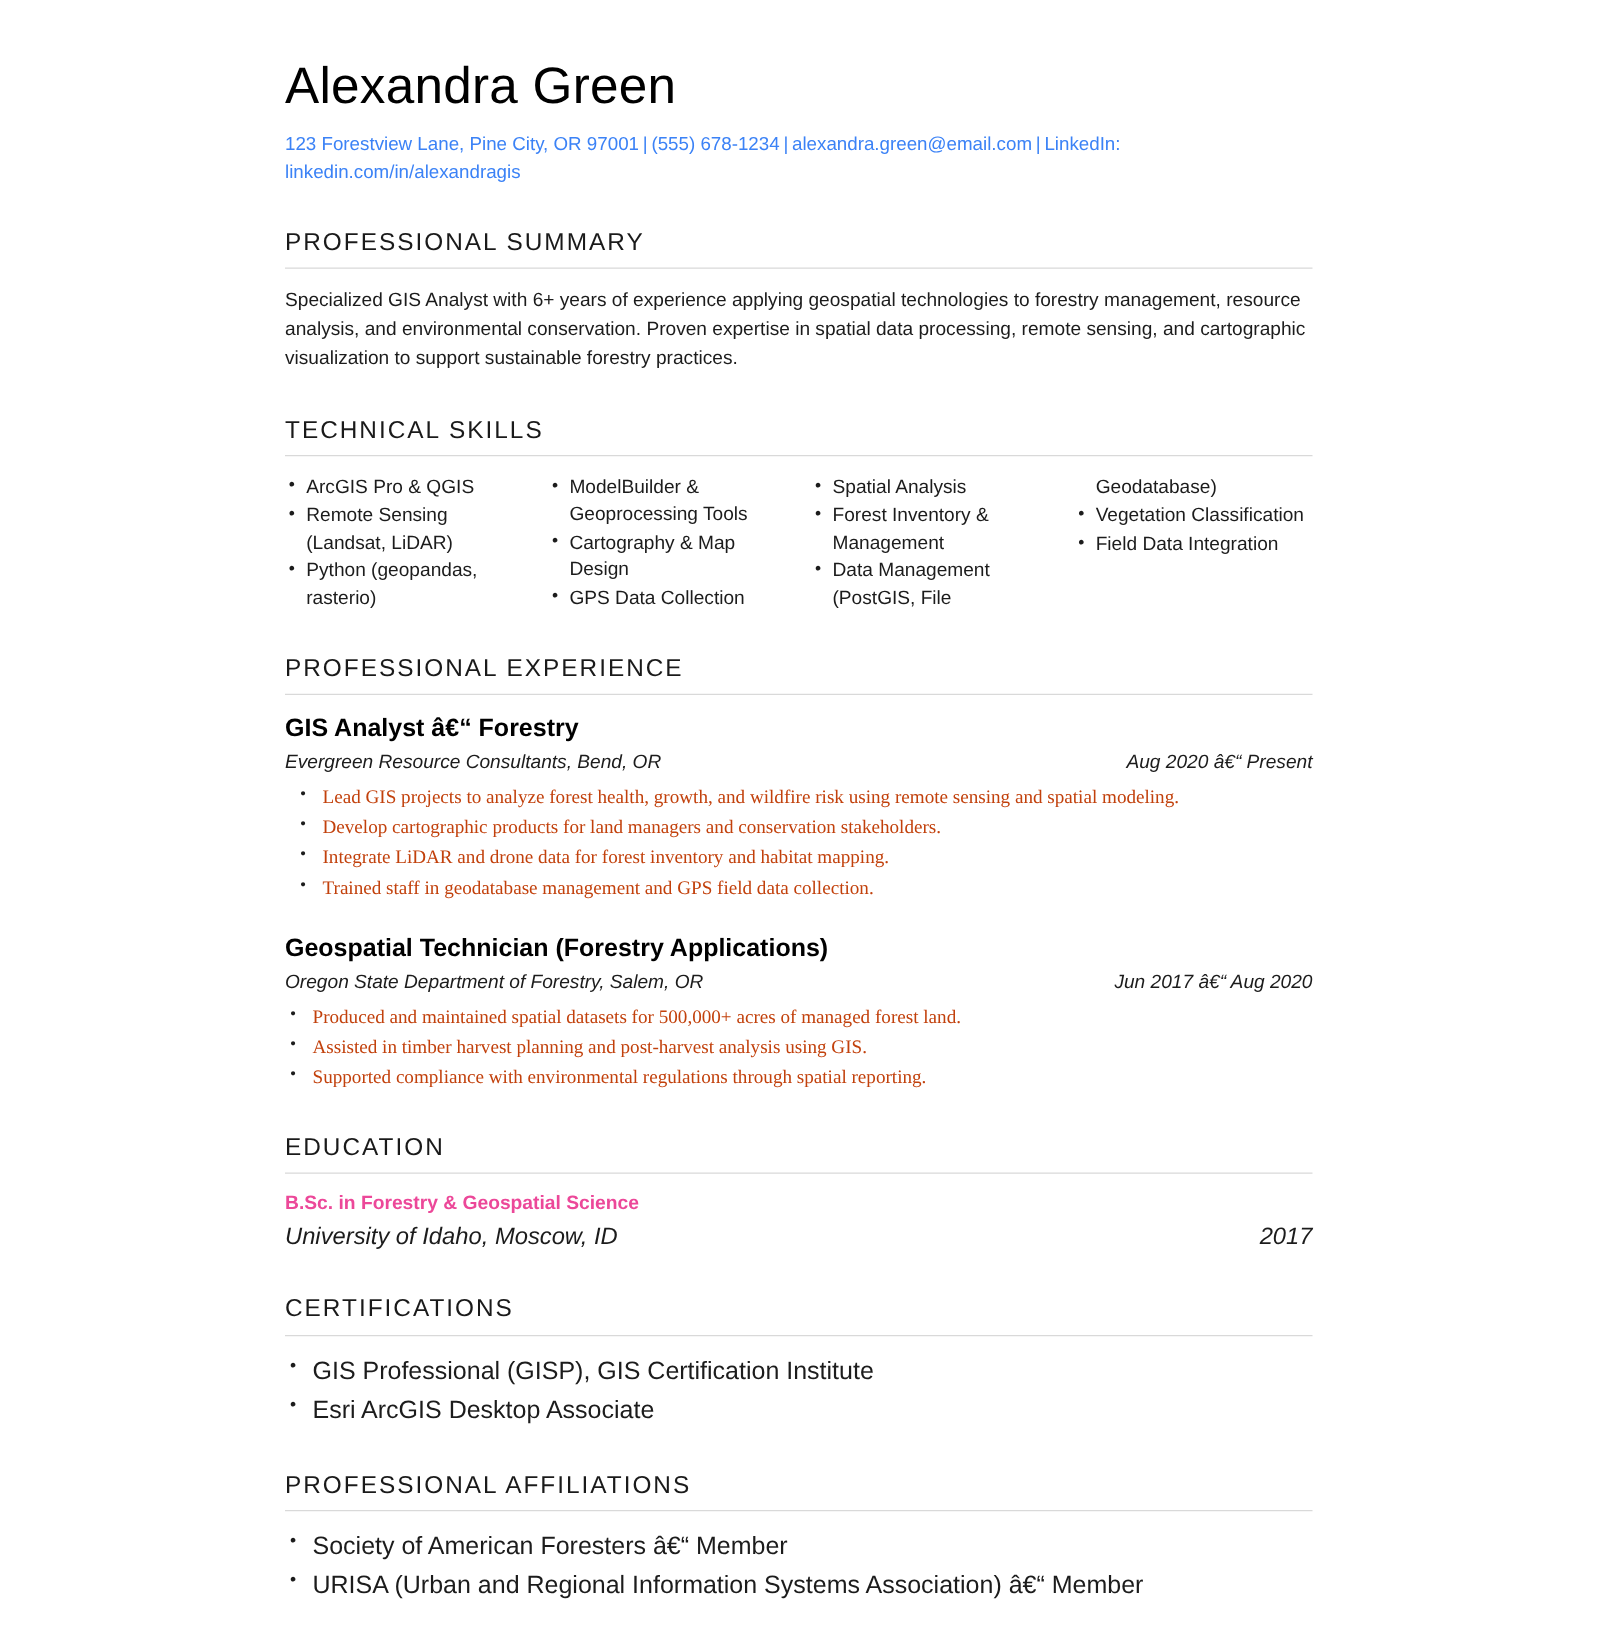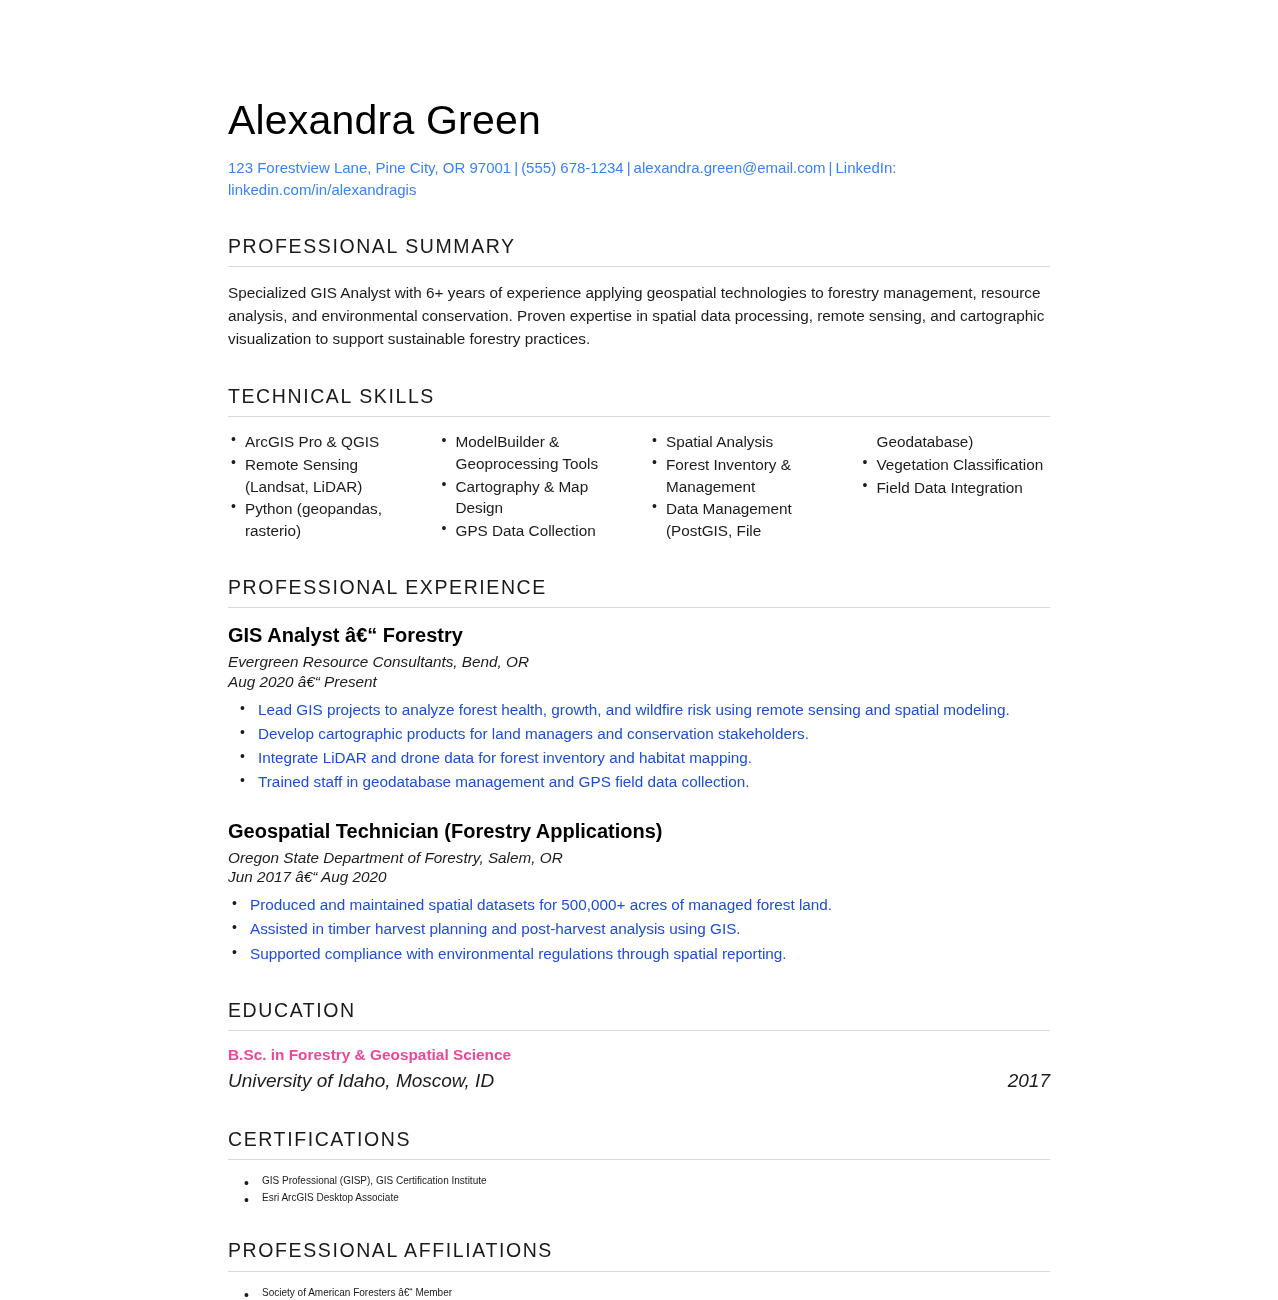--- a/index.html
+++ b/index.html
@@ -15,21 +15,21 @@
     color: #1a1a1a;
     -webkit-font-smoothing: antialiased;
   }
 
   .page {
     position: relative;
     width: 1278px;
     height: 1036px;
     background: #ffffff;
     box-sizing: border-box;
-    padding: 100px 228px 0 228px;
+    padding: 48px 228px 0 228px;
   }
 
   
   .name {
     font-size: 41px;
     font-weight: 400;
     letter-spacing: 0.2px;
     line-height: 1.0;
     margin: 0 0 16px 0;
     color: #000000;
@@ -124,37 +124,37 @@
   }
   .job-meta {
     display: flex;
     justify-content: space-between;
     align-items: baseline;
     font-style: italic;
     font-size: 15.3px;
     color: #1c1c1c;
     margin: 0 0 7px 0;
     line-height: 1.3;
-    flex-direction: column;
   }
   .job-org { flex: 1 1 auto; }
   .job-dates { flex: 0 0 auto; text-align: right; white-space: nowrap; }
 
   ul.bullets {
     list-style: none;
     margin: 0;
     padding: 0;
     font-size: 15.3px;
     line-height: 1.45;
   }
   ul.bullets li {
     position: relative;
     padding-left: 20px;
     margin: 0 0 2px 0;
-    color: #1d4ed8;
+    color: #c2410c;
+    font-family: Liberation Serif, serif;
   }
   ul.bullets li::before {
     content: "\2022";
     position: absolute;
     top: -1px;
     font-size: 14px;
     color: #1c1c1c;
   }
   ul.bullets.indent-a { padding-left: 10px; }
   ul.bullets.indent-a li::before { left: 2px; }
@@ -177,23 +177,23 @@
     font-size: 19px;
     color: #1c1c1c;
     margin: 0;
     line-height: 1.3;
   }
   .edu-year { flex: 0 0 auto; white-space: nowrap; }
 
   
   ul.plain {
     list-style: none;
-    margin: 12px;
+    margin: 0;
     padding: 0 0 0 2px;
-    font-size: 10px;
+    font-size: 20px;
     line-height: 1.45;
   }
   ul.plain li {
     position: relative;
     padding-left: 20px;
     margin: 0 0 2px 0;
     color: #1c1c1c;
   }
   ul.plain li::before {
     content: "\2022";

